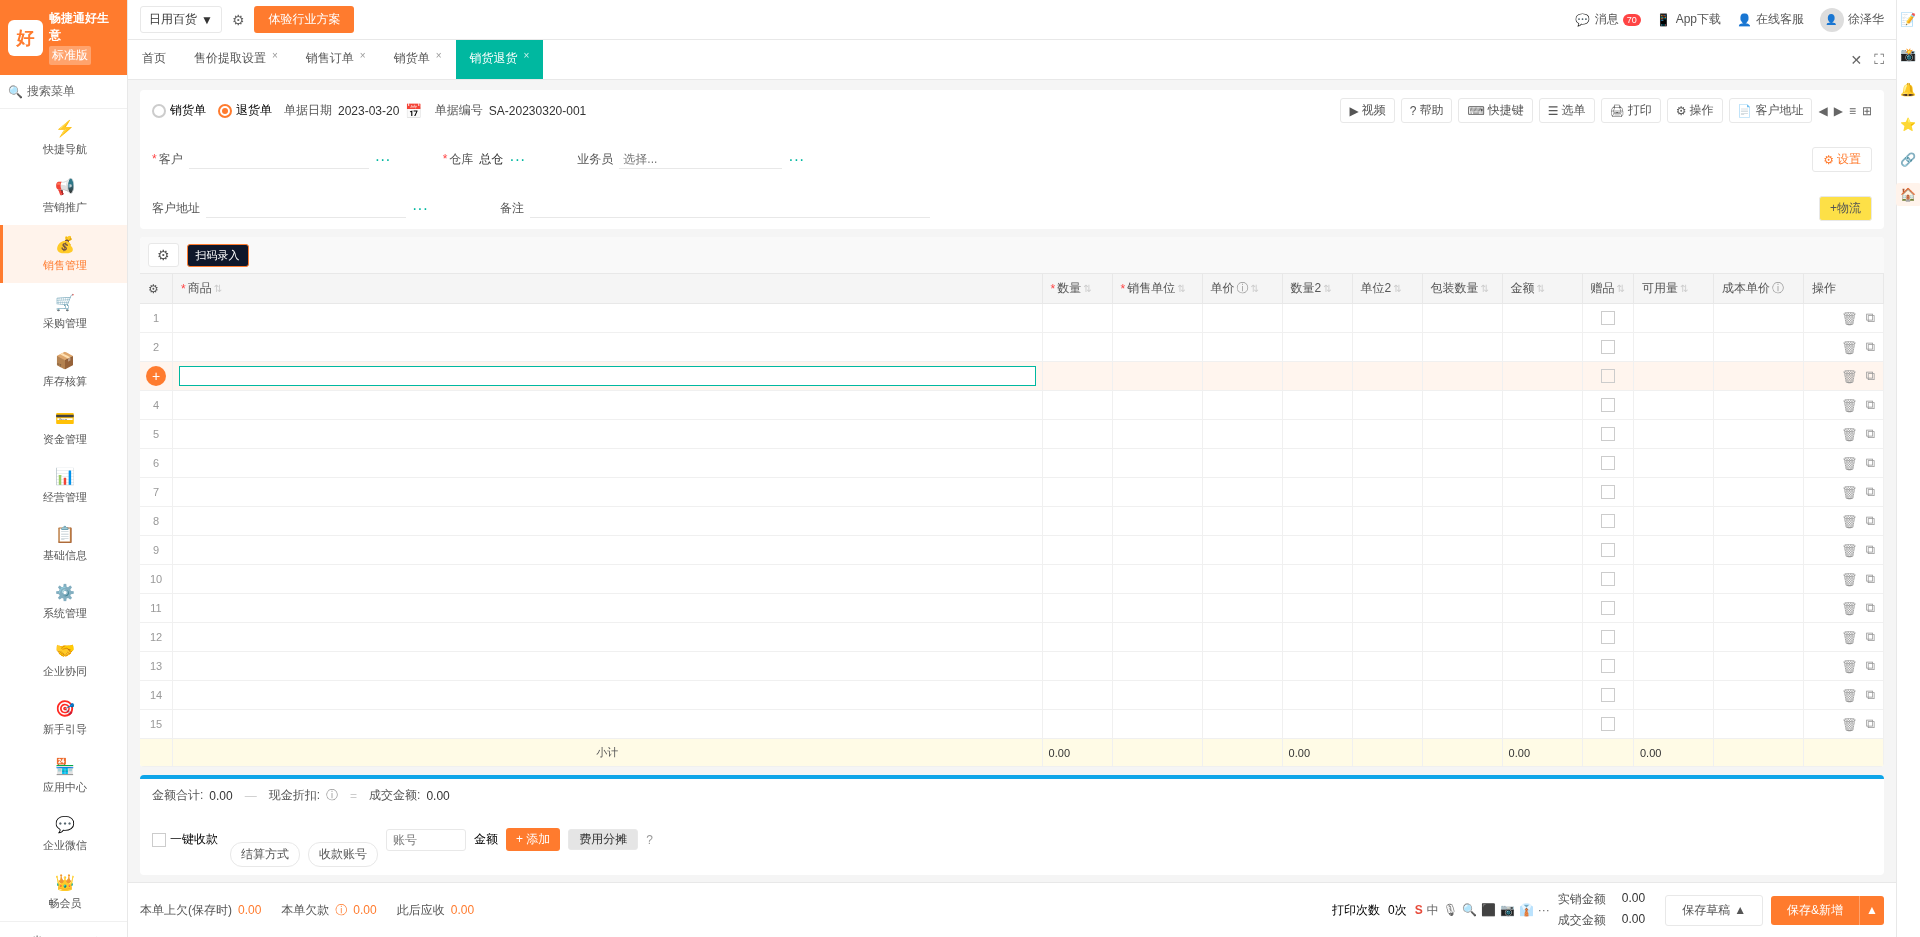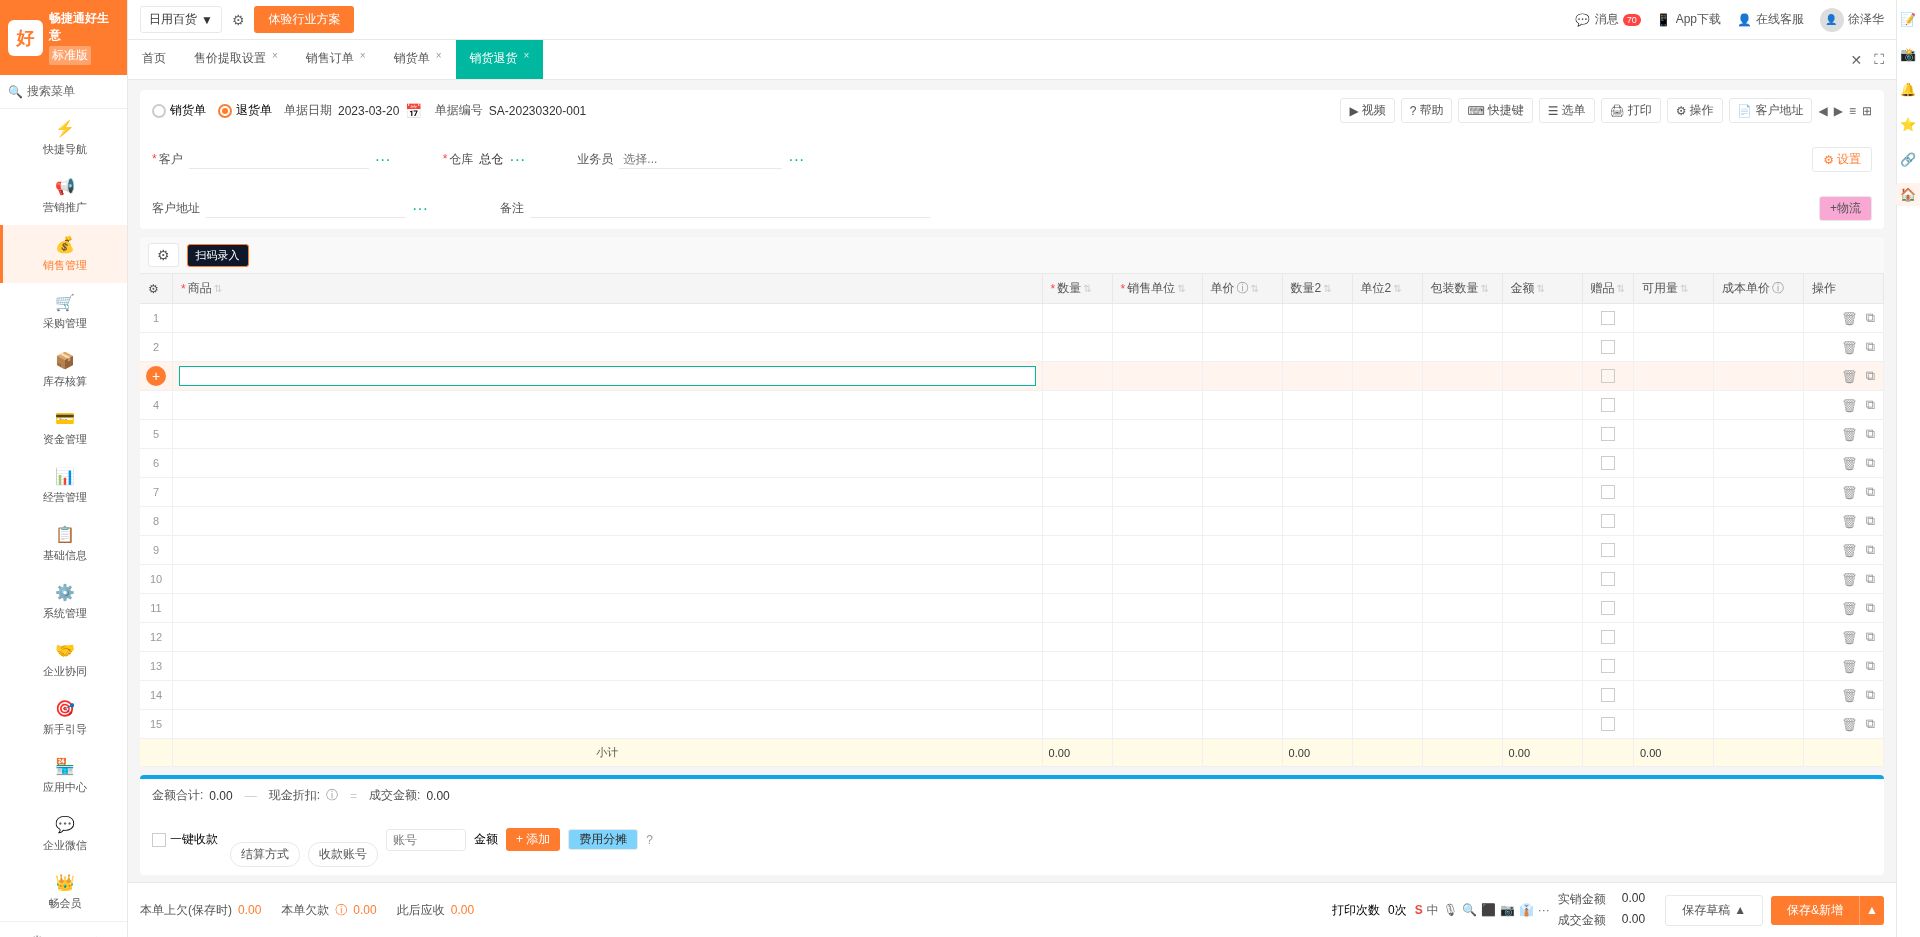--- a/index.html
+++ b/index.html
@@ -56,21 +56,21 @@
     .form-field { display: flex; align-items: center; gap: 6px; }
     .form-label { color: #555; white-space: nowrap; }
     .form-label.required::before { content: '*'; color: #ff4444; margin-right: 2px; }
     .form-value { color: #333; font-weight: 500; }
     .form-input { border: none; border-bottom: 1px solid #e8e8e8; padding: 2px 4px; min-width: 120px; color: #333; outline: none; }
     .form-dots { color: #00b8a0; cursor: pointer; font-size: 16px; }
     .form-icon { color: #666; cursor: pointer; font-size: 14px; }
     .toolbar-right { margin-left: auto; display: flex; gap: 6px; align-items: center; }
     .toolbar-btn { display: flex; align-items: center; gap: 3px; padding: 3px 8px; border: 1px solid #e8e8e8; border-radius: 3px; cursor: pointer; color: #555; background: #fff; }
     .settings-btn { display: flex; align-items: center; gap: 3px; padding: 3px 10px; border: 1px solid #e8e8e8; border-radius: 3px; cursor: pointer; color: #ff7b2e; background: #fff; }
-    .add-btn { display: flex; align-items: center; gap: 3px; padding: 3px 10px; border: 1px solid #e8e8e8; border-radius: 3px; cursor: pointer; color: #555; background: #f9a8d4; }
+    .add-btn { display: flex; align-items: center; gap: 3px; padding: 3px 10px; border: 1px solid #e8e8e8; border-radius: 3px; cursor: pointer; color: #555; background: #fde047; }
 
     
     .table-wrapper { background: #fff; border-radius: 4px; overflow: hidden; }
     .table-toolbar { display: flex; align-items: center; padding: 6px 8px; background: #f9f9f9; border-bottom: 1px solid #e8e8e8; }
     .table-toolbar-btn { display: flex; align-items: center; gap: 3px; padding: 3px 8px; border: 1px solid #e8e8e8; border-radius: 3px; cursor: pointer; color: #555; background: #fff; font-size: 11px; }
     .scan-btn { background: #0f172a; color: #fff; border-color: #ff7b2e; }
     table { width: 100%; border-collapse: collapse; }
     th { background: #f5f5f5; padding: 6px 8px; text-align: left; color: #555; font-weight: normal; border-bottom: 1px solid #e8e8e8; border-right: 1px solid #e8e8e8; white-space: nowrap; font-size: 11px; }
     td { padding: 4px 6px; border-bottom: 1px solid #f0f0f0; border-right: 1px solid #f0f0f0; height: 28px; color: #333; font-size: 11px; }
     tr:nth-child(3) td { background: #fff5ee; }
@@ -91,21 +91,21 @@
     .footer-row1 { display: flex; align-items: center; gap: 12px; margin-bottom: 8px; }
     .footer-field { display: flex; align-items: center; gap: 6px; }
     .footer-label { color: #555; }
     .footer-value { color: #333; font-weight: 500; }
     .footer-divider { color: #ccc; }
     .footer-row2 { display: flex; align-items: center; gap: 12px; }
     .footer-checkbox { display: flex; align-items: center; gap: 4px; }
     .payment-section { display: flex; align-items: center; gap: 8px; flex: 1; }
     .payment-btn { padding: 3px 10px; border: 1px solid #e8e8e8; border-radius: 12px; cursor: pointer; color: #555; background: #fff; margin-top: 30px; }
     .expense-btn { background: #ff7b2e; color: #fff; border-color: #ff7b2e; padding: 3px 10px; border-radius: 3px; cursor: pointer; }
-    .split-btn { background: #7dd3fc; color: #333; border: 1px solid #e8e8e8; padding: 1px 10px; border-radius: 3px; cursor: pointer; }
+    .split-btn { background: #e5e5e5; color: #333; border: 1px solid #e8e8e8; padding: 1px 10px; border-radius: 3px; cursor: pointer; }
     .help-icon { color: #999; cursor: pointer; }
 
     
     .bottom-bar { background: #fff; padding: 8px 12px; border-top: 1px solid #e8e8e8; display: flex; align-items: center; }
     .bottom-info { display: flex; gap: 20px; align-items: center; flex: 1; }
     .bottom-info-item { display: flex; align-items: center; gap: 6px; color: #555; }
     .bottom-info-value { color: #ff7b2e; }
     .bottom-right-summary { display: flex; flex-direction: column; gap: 4px; margin-right: 12px; }
     .summary-item { display: flex; justify-content: space-between; gap: 16px; font-size: 12px; color: #555; }
     .summary-item-value { color: #333; font-weight: 500; }

